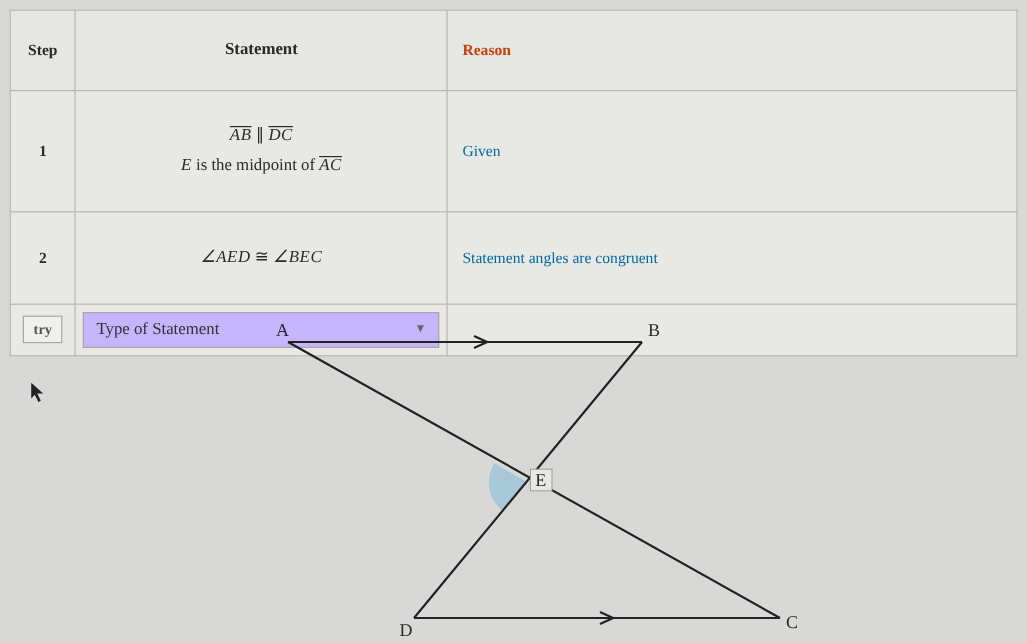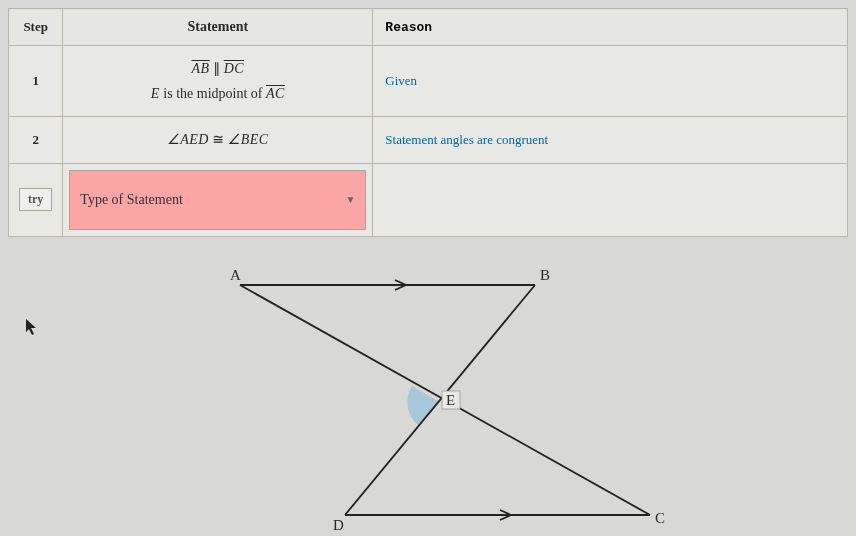--- a/index.html
+++ b/index.html
@@ -12,48 +12,48 @@
       position: relative;
     }
     .table {
       width: 840px;
       margin: 8px;
       border-collapse: collapse;
       background: #e8e8e5;
     }
     .table td, .table th {
       border: 1px solid #b8b5ad;
-      padding: 10px 12px;
+      padding: 25px 12px;
       vertical-align: middle;
     }
     .col-step { width: 52px; text-align: center; font-weight: bold; color: #2a2a28; font-size: 13px; }
     .col-statement { width: 310px; text-align: center; color: #2a2a28; font-size: 14px; }
     .col-reason { text-align: left; color: #0369a1; font-size: 13px; padding-left: 16px; }
     .header { font-weight: bold; color: #2a2a28; font-size: 14px; background: #e6e6e2; }
-    .header .reason-h { color: #000000; font-family: Liberation Mono, monospace; }
+    .header .reason-h { color: #c2410c; }
     .overline { text-decoration: overline; display: inline-block; }
     .math { font-style: italic; letter-spacing: 0.5px; text-align: center; }
     .statement-cell { line-height: 1.8; }
     .try-btn {
       display: inline-block;
       border: 1px solid #a8a59a;
       padding: 3px 8px;
       font-size: 12px;
       color: #555;
       background: #efefec;
       cursor: pointer;
     }
     .dropdown {
       display: flex;
       align-items: center;
       justify-content: space-between;
       width: 100%;
       border: 1px solid #aaa7a0;
-      background: #fca5a5;
-      padding: 21px 10px;
+      background: #c4b5fd;
+      padding: 6px 10px;
       font-size: 14px;
       color: #333;
       text-align: left;
       cursor: pointer;
     }
     .dropdown .caret {
       font-size: 10px;
       color: #666;
     }
     .try-row td { padding: 8px 10px; }

